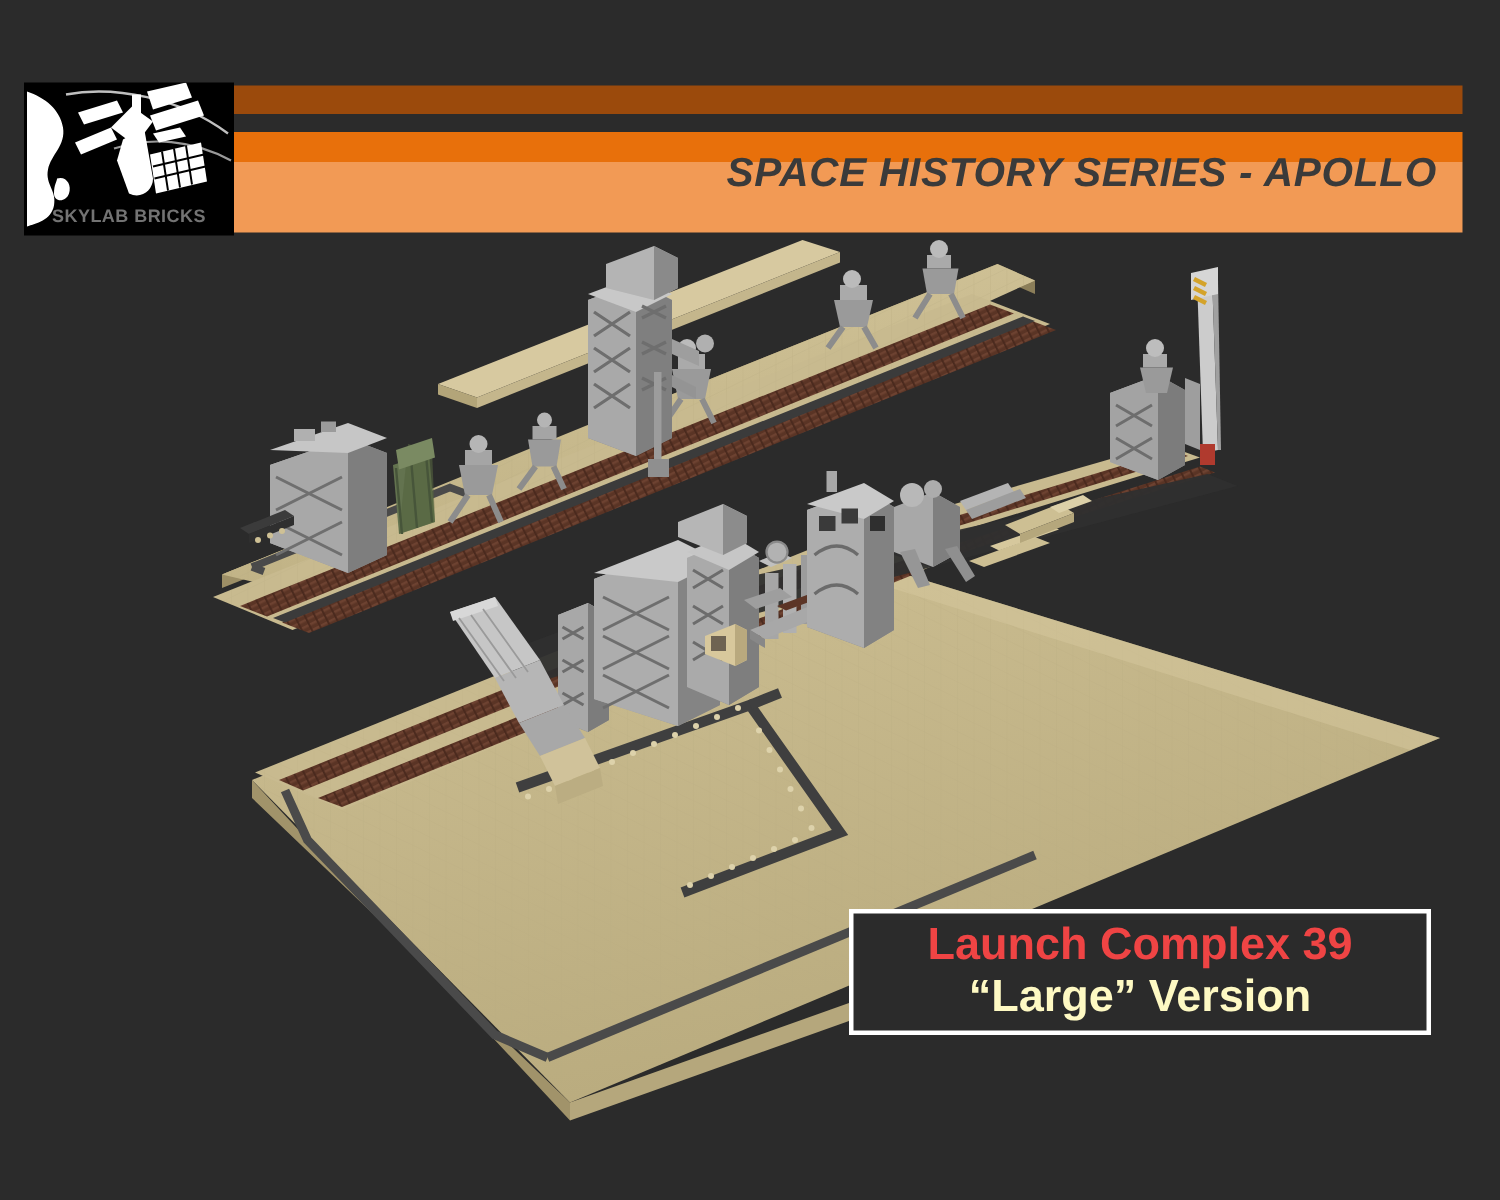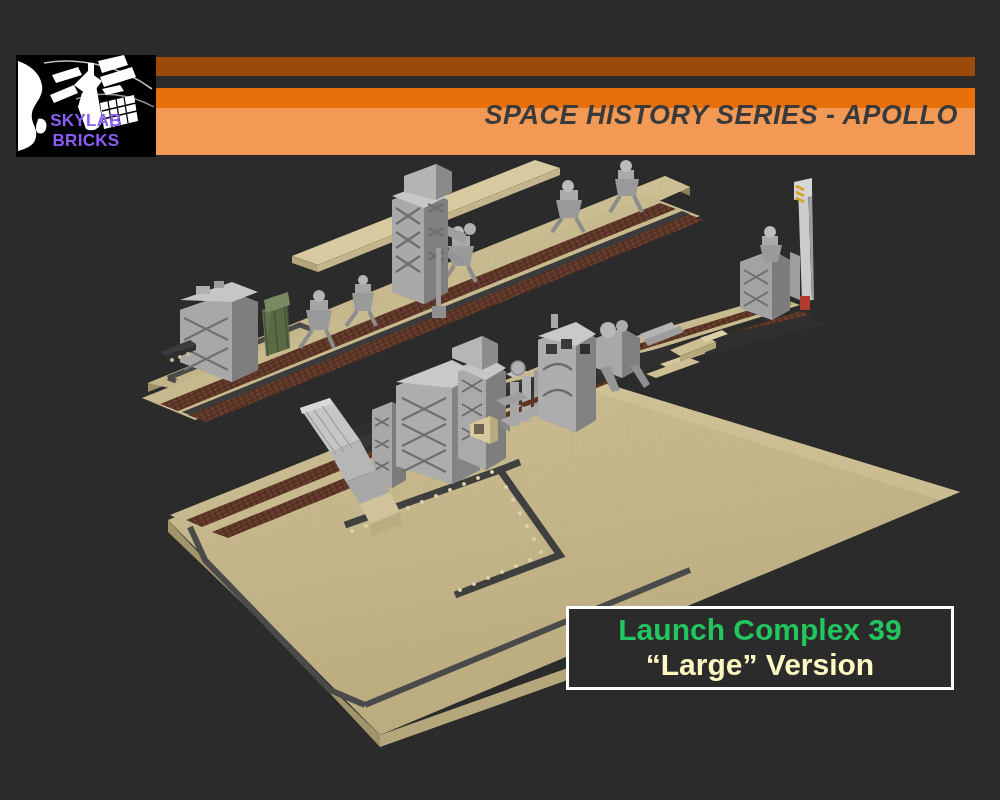--- a/index.html
+++ b/index.html
@@ -57,22 +57,22 @@
     width: 140px; height: 102px;
     background: #000000;
     z-index: 25;
     overflow: hidden;
   }
   #logo-text {
     position: absolute;
     left: 0; right: 0;
     bottom: 6px;
     text-align: center;
-    color: #8b5cf6;
-    font-size: 17px;
+    color: #737373;
+    font-size: 12px;
     font-weight: bold;
     letter-spacing: 0.3px;
   }
   #logo-art { position: absolute; left: 0; top: 0; }
 
   
   #caption {
     position: absolute;
     left: 566px;
     top: 606px;
@@ -501,17 +501,17 @@
         <path d="M92,46 L96,72 M100,44 L104,70 M108,42 L112,68"></path>
         <path d="M86,56 L120,48 M87,64 L121,56"></path>
       </g>
 
       <path d="M96,80 C112,74 128,76 138,70 L138,94 C124,94 108,90 96,84 Z" fill="#ffffff" opacity="0"></path>
     </svg>
     <div id="logo-text">SKYLAB BRICKS</div>
   </div>
 
   <div id="caption" style="border-color: rgb(255, 255, 255); background: rgb(43, 43, 43);">
-    <div class="caption-line" style="color: #22c55e;">Launch Complex 39</div>
+    <div class="caption-line" style="color: #ef4444;">Launch Complex 39</div>
     <div class="caption-line" style="color: #fef9c3;">“Large” Version</div>
   </div>
 
 </div>
 
 </body></html>

